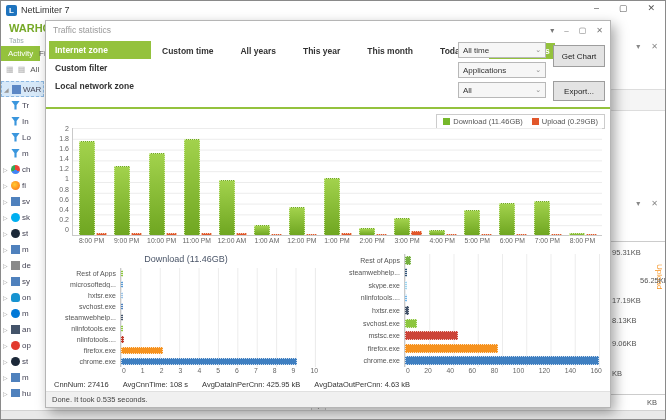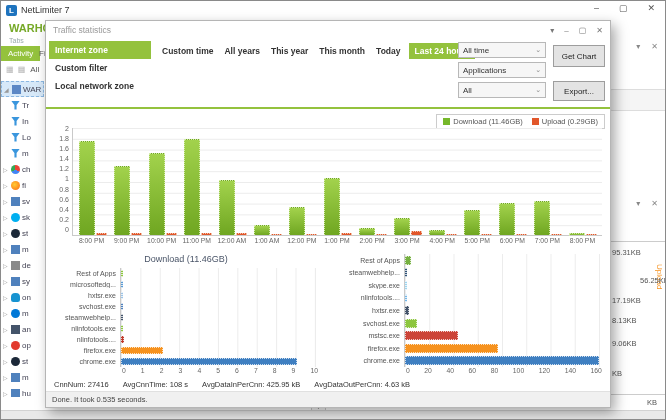--- a/index.html
+++ b/index.html
@@ -52,21 +52,21 @@
 
   
   .dialog { position:absolute; left:44px; top:19px; width:566px; height:388px; background:#fff; border:1px solid #b5b5b5; box-shadow:4px 5px 12px rgba(0,0,0,.35); display:flex; flex-direction:column; }
   .dlg-title { height:18px; display:flex; align-items:center; padding:0 7px; }
   .dlg-title-text { font-size:8.5px; color:#9a9a9a; flex:1; }
   .dlg-controls { display:flex; gap:10px; color:#777; font-size:8px; }
   .dlg-header { position:relative; height:70px; border-bottom:2px solid #94c23d; }
   .zone-col { position:absolute; left:3px; top:2px; width:102px; }
   .zone-item { font-size:8.5px; font-weight:bold; color:#333; padding:4px 6px; white-space:nowrap; }
   .zone-item.selected { background:#94c23d; color:#fff; }
-  .tab-row { position:absolute; left:114px; top:4px; display:flex; gap:7px; align-items:center; }
+  .tab-row { position:absolute; left:114px; top:4px; display:flex; gap:23px; align-items:center; }
   .tab-item { font-size:8.5px; font-weight:bold; color:#333; white-space:nowrap; padding:3px 2px; }
   .tab-item.selected { background:#94c23d; color:#fff; padding:3px 5px; }
   .combo-col { position:absolute; right:64px; top:3px; width:88px; }
   .combo { height:16px; margin-bottom:4px; border:1px solid #b8b8b8; background:#f6f6f6; display:flex; align-items:center; padding:0 4px; font-size:8px; color:#333; }
   .combo .cv { flex:1; } .combo .chev { color:#888; font-size:7px; }
   .btn { position:absolute; right:5px; width:52px; height:22px; border:1px solid #9d9d9d; background:#e3e3e3; font-size:8px; color:#222; display:flex; align-items:center; justify-content:center; }
   .btn-get { top:6px; } .btn-exp { top:42px; height:20px; }
 
   
   .chart-area { position:relative; flex:1; }

